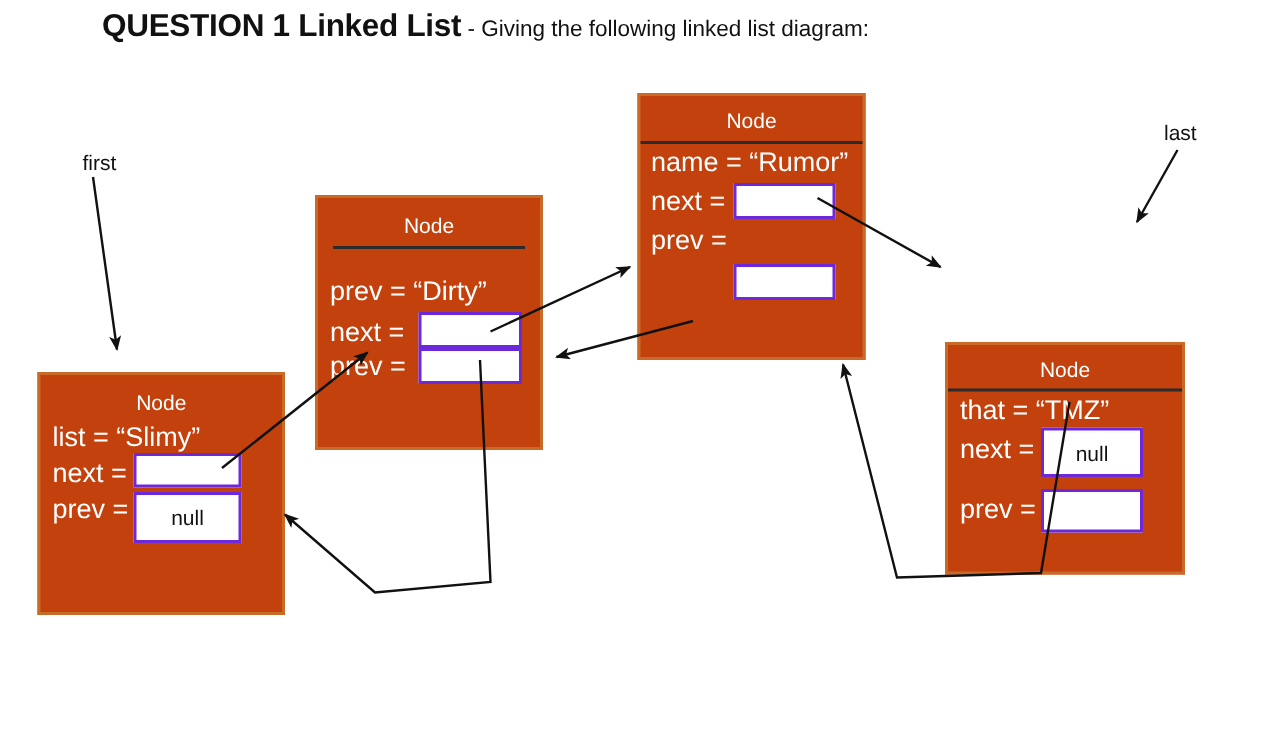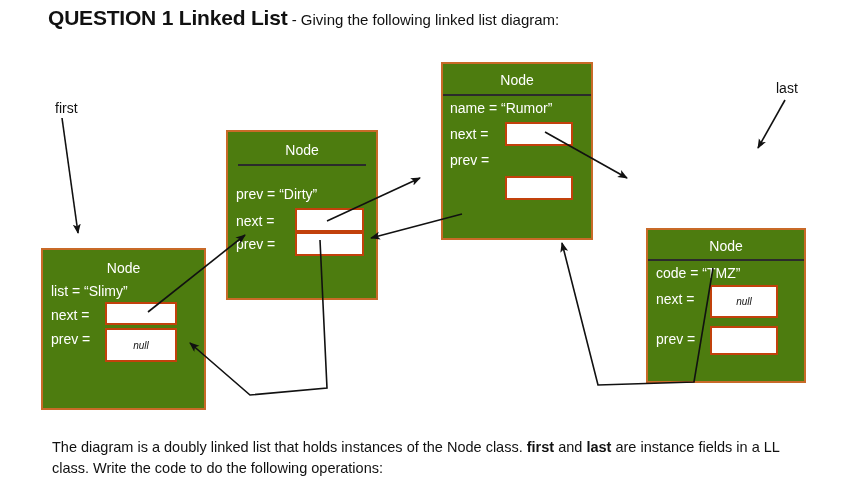--- a/index.html
+++ b/index.html
@@ -5,57 +5,56 @@
   html,body{margin:0;padding:0;}
   body{
     width:849px;height:495px;background:#ffffff;
     font-family:"Liberation Sans",sans-serif;
     color:#1a1a1a;position:relative;overflow:hidden;
   }
   #stage{position:absolute;left:0;top:0;width:849px;height:495px;}
 
   
   .heading{
-    position:absolute;left:48px;top:6px;
+    position:absolute;left:68px;top:6px;
     white-space:nowrap;
   }
   .heading .h-main{
     font-size:21px;font-weight:bold;letter-spacing:-0.2px;
     color:#111111;
   }
   .heading .h-sub{
     font-size:15px;font-weight:normal;color:#111111;
   }
 
   
   .node{
     position:absolute;
-    background:#4d7c0f;
+    background:#c2410c;
     border:2px solid #C86A28;
     box-sizing:border-box;
-    margin-left:16px;
   }
   .node-title{
     position:absolute;left:0;right:0;
     text-align:center;color:#ffffff;
     font-size:14px;line-height:16px;
   }
   .node-rule{
     position:absolute;height:0;
     border-top:2px solid #2b2b2b;
   }
   .field{
-    position:absolute;color:#ffffff;font-size:14px;
+    position:absolute;color:#ffffff;font-size:18px;
     line-height:16px;white-space:nowrap;
   }
   .ptrbox{
     position:absolute;background:#ffffff;
-    border:2px solid #c2410c;box-sizing:border-box;
-    color:#111111;font-size:10px;
-    display:flex;align-items:center;justify-content:center;font-style:italic;
+    border:2px solid #6d28d9;box-sizing:border-box;
+    color:#111111;font-size:14px;
+    display:flex;align-items:center;justify-content:center;
   }
   .ptrbox.empty{color:transparent;}
 
   
   .ptr-label{
     position:absolute;font-size:14px;color:#111111;
     white-space:nowrap;
   }
 
   
@@ -106,21 +105,21 @@
     <div class="field" style="left:7px;top:36px;">name = “Rumor”</div>
     <div class="field" style="left:7px;top:62px;">next =</div>
     <div class="ptrbox empty" style="left:62px;top:58px;width:68px;height:24px;"></div>
     <div class="field" style="left:7px;top:88px;">prev =</div>
     <div class="ptrbox empty" style="left:62px;top:112px;width:68px;height:24px;"></div>
   </div>
 
   <div class="node" style="left:630px;top:228px;width:160px;height:155px;">
     <div class="node-title" style="top:8px;">Node</div>
     <div class="node-rule" style="left:0px;right:0px;top:29px;"></div>
-    <div class="field" style="left:8px;top:35px;">code = “TMZ”</div>
+    <div class="field" style="left:8px;top:35px;">that = “TMZ”</div>
     <div class="field" style="left:8px;top:61px;">next =</div>
     <div class="ptrbox" style="left:62px;top:55px;width:68px;height:33px;">null</div>
     <div class="field" style="left:8px;top:101px;">prev =</div>
     <div class="ptrbox empty" style="left:62px;top:96px;width:68px;height:29px;"></div>
   </div>
 
   <svg id="arrows" viewBox="0 0 849 495">
     <defs>
       <marker id="ah" markerWidth="11" markerHeight="11" refX="9" refY="4" orient="auto" markerUnits="userSpaceOnUse">
         <path d="M0,0 L10,4 L0,8 L2.4,4 z" fill="#111111"></path>
@@ -140,17 +139,14 @@
 
     <line x1="462" y1="214" x2="371" y2="238" stroke="#111111" stroke-width="1.6" marker-end="url(#ah)"></line>
 
     <line x1="545" y1="132" x2="627" y2="178" stroke="#111111" stroke-width="1.6" marker-end="url(#ah)"></line>
 
     <polyline points="320,240 327,388 250,395 190,343" fill="none" stroke="#111111" stroke-width="1.6" marker-end="url(#ah2)"></polyline>
 
     <polyline points="713,268 694,382 598,385 562,243" fill="none" stroke="#111111" stroke-width="1.6" marker-end="url(#ah2)"></polyline>
   </svg>
 
-  <div class="footer">
-    <span>The diagram is a doubly linked list that holds instances of the Node class. </span><b>first</b><span> and </span><b>last</b><span> are instance fields in a LL class.  Write the code to do the following operations:</span>
-  </div>
 
 </div>
 
 </body></html>

